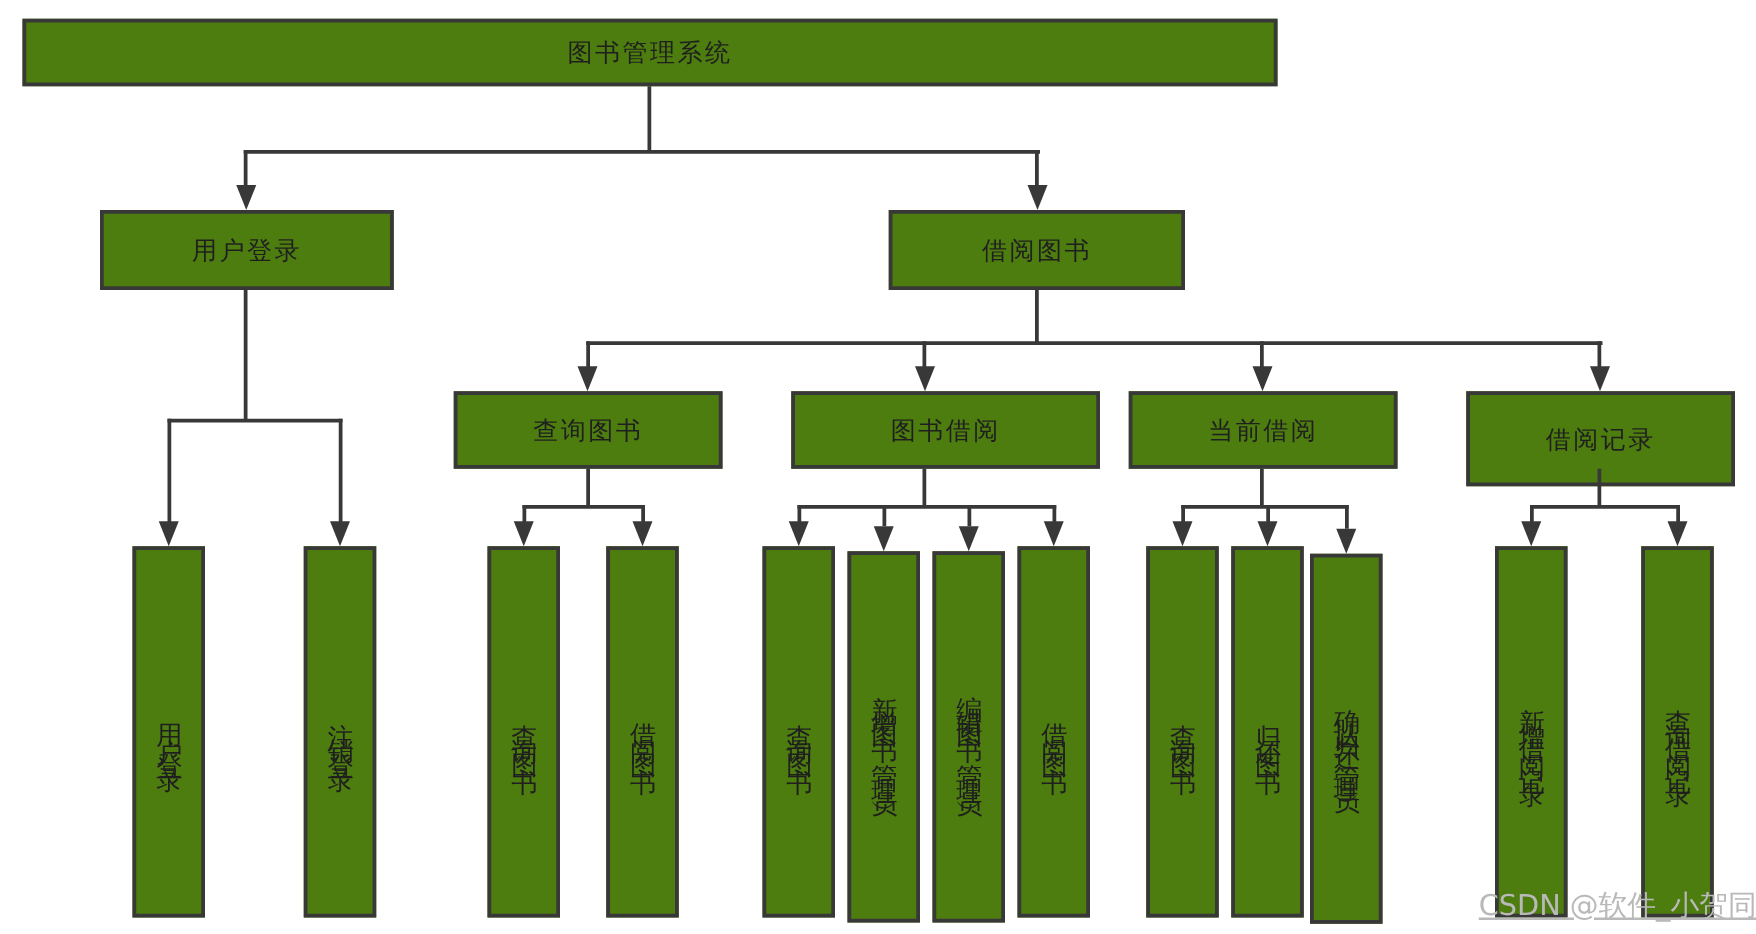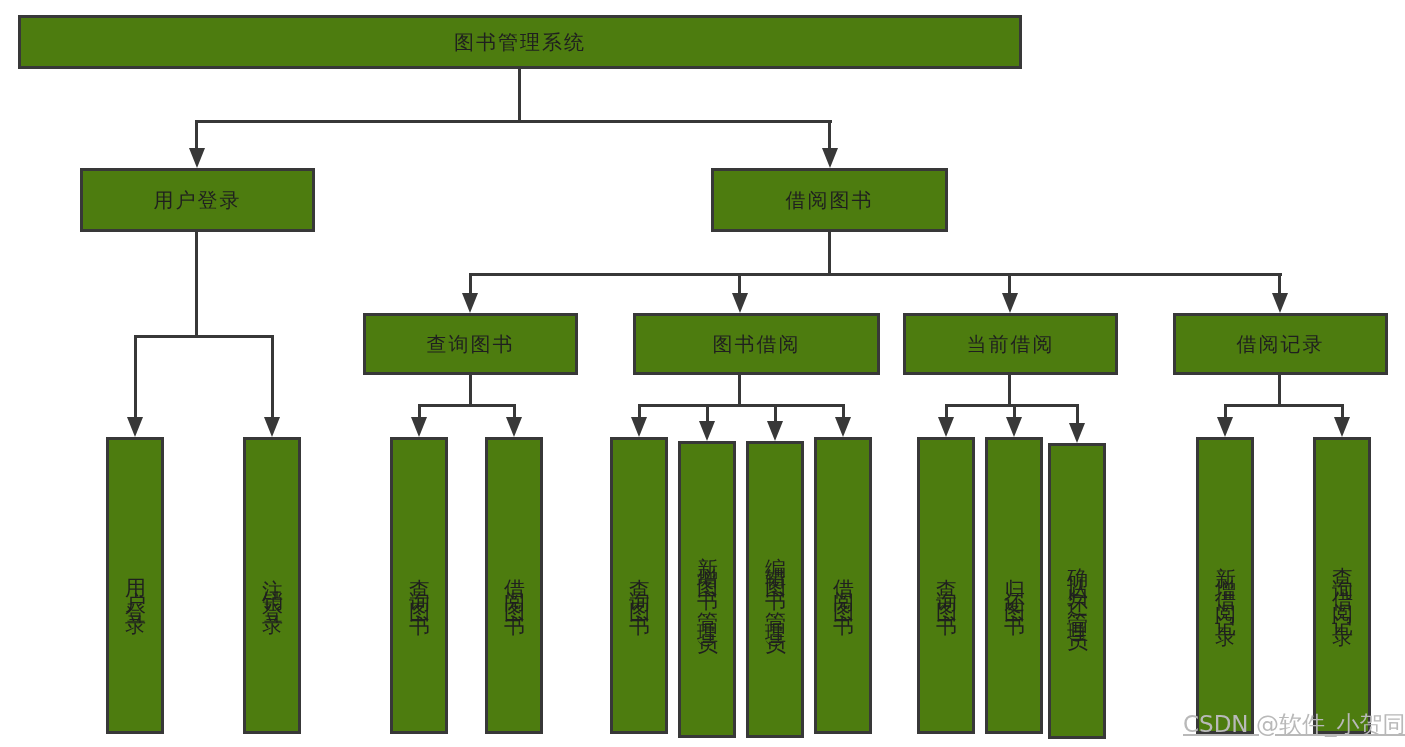--- a/index.html
+++ b/index.html
@@ -79,21 +79,21 @@
   <div class="ln" style="left:738px;top:273px;width:3px;height:22px"></div>
   <div class="ar" style="left:732px;top:293px"></div>
   <div class="ln" style="left:1008px;top:273px;width:3px;height:22px"></div>
   <div class="ar" style="left:1002px;top:293px"></div>
   <div class="ln" style="left:1278px;top:273px;width:3px;height:22px"></div>
   <div class="ar" style="left:1272px;top:293px"></div>
 
   <div class="box h" style="left:363px;top:313px;width:215px;height:62px">查询图书</div>
   <div class="box h" style="left:633px;top:313px;width:247px;height:62px">图书借阅</div>
   <div class="box h" style="left:903px;top:313px;width:215px;height:62px">当前借阅</div>
-  <div class="box h" style="left:1173px;top:313px;width:215px;height:62px">借阅记录</div>
+  <div class="box h" style="left:1173px;top:313px;width:215px;height:76px">借阅记录</div>
 
   <div class="ln" style="left:469px;top:375px;width:3px;height:31px"></div>
   <div class="ln" style="left:418px;top:404px;width:98px;height:3px"></div>
   <div class="ln" style="left:418px;top:404px;width:3px;height:15px"></div>
   <div class="ar" style="left:411px;top:417px"></div>
   <div class="ln" style="left:513px;top:404px;width:3px;height:15px"></div>
   <div class="ar" style="left:506px;top:417px"></div>
 
   <div class="ln" style="left:738px;top:375px;width:3px;height:31px"></div>
   <div class="ln" style="left:638px;top:404px;width:207px;height:3px"></div>

